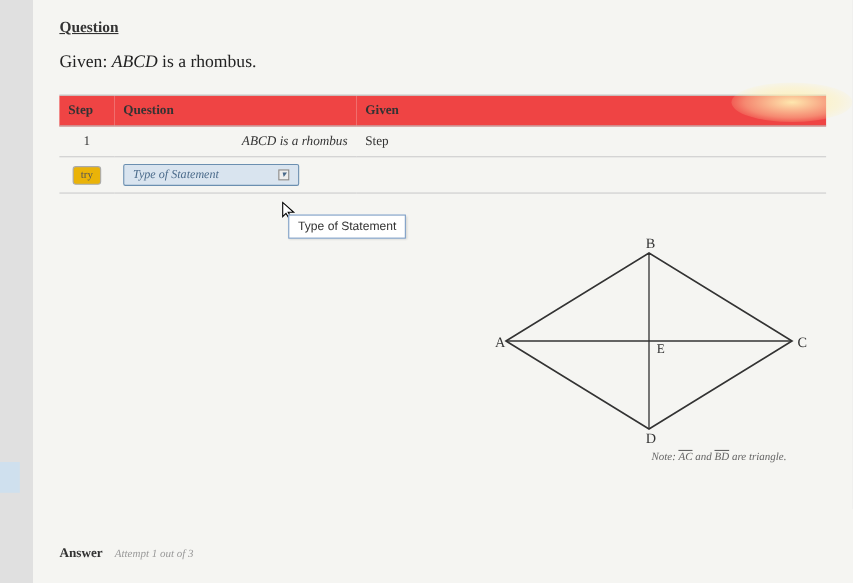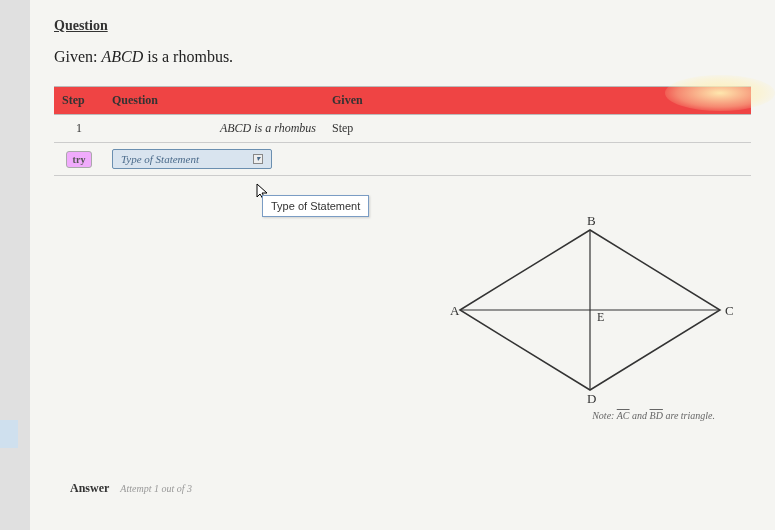--- a/index.html
+++ b/index.html
@@ -52,27 +52,26 @@
       border-bottom: 1px solid #ccc;
       color: #333;
       vertical-align: middle;
     }
     .col-step { width: 50px; text-align: center; }
     .col-stmt { width: 220px; text-align: right; }
     .col-reason { }
     .try-btn {
       display: inline-block;
       border: 1px solid #aaa;
-      background: #f0abfc;
+      background: #eab308;
       border-radius: 3px;
       font-size: 10px;
       padding: 2px 6px;
       cursor: pointer;
       color: #555;
-      font-weight: bold;
     }
     .dropdown {
       display: inline-flex;
       align-items: center;
       justify-content: space-between;
       border: 1px solid #6b8fb0;
       background: #d9e4ef;
       color: #4a6a8a;
       font-size: 11px;
       padding: 3px 8px;
@@ -119,24 +118,23 @@
       position: absolute;
       right: 60px;
       top: 410px;
       font-size: 10px;
       color: #666;
       font-style: italic;
     }
     .overline { text-decoration: overline; font-style: italic; margin-top: 27px; }
     .answer-row {
       position: absolute;
-      bottom: 34px;
+      bottom: 20px;
       left: 24px;
       font-size: 12px;
-      margin-left: 16px;
     }
     .answer-row .ans-label { font-weight: bold; color: #333; margin-right: 8px; }
     .answer-row .attempt { font-size: 10px; color: #999; font-style: italic; }
     .glare {
       position: absolute;
       top: 75px;
       right: 0;
       width: 110px;
       height: 36px;
       background: radial-gradient(ellipse at center, rgba(255,240,180,0.95) 0%, rgba(255,240,180,0.4) 55%, rgba(255,240,180,0) 80%);

